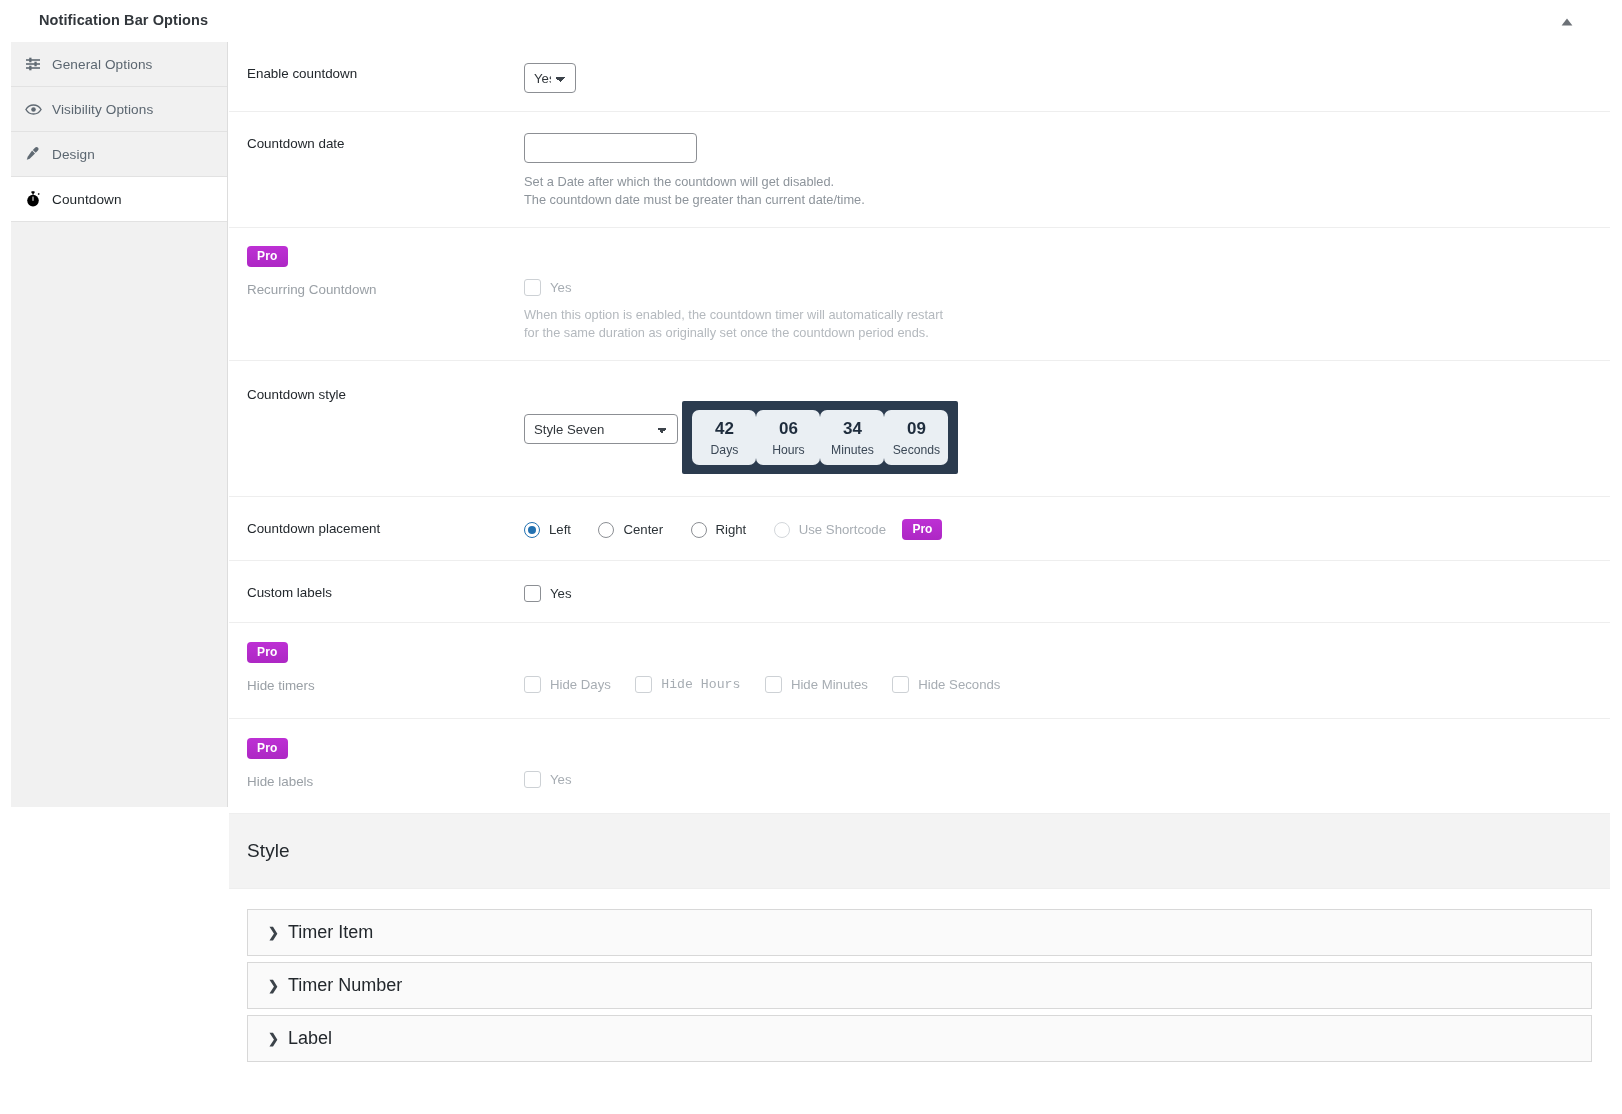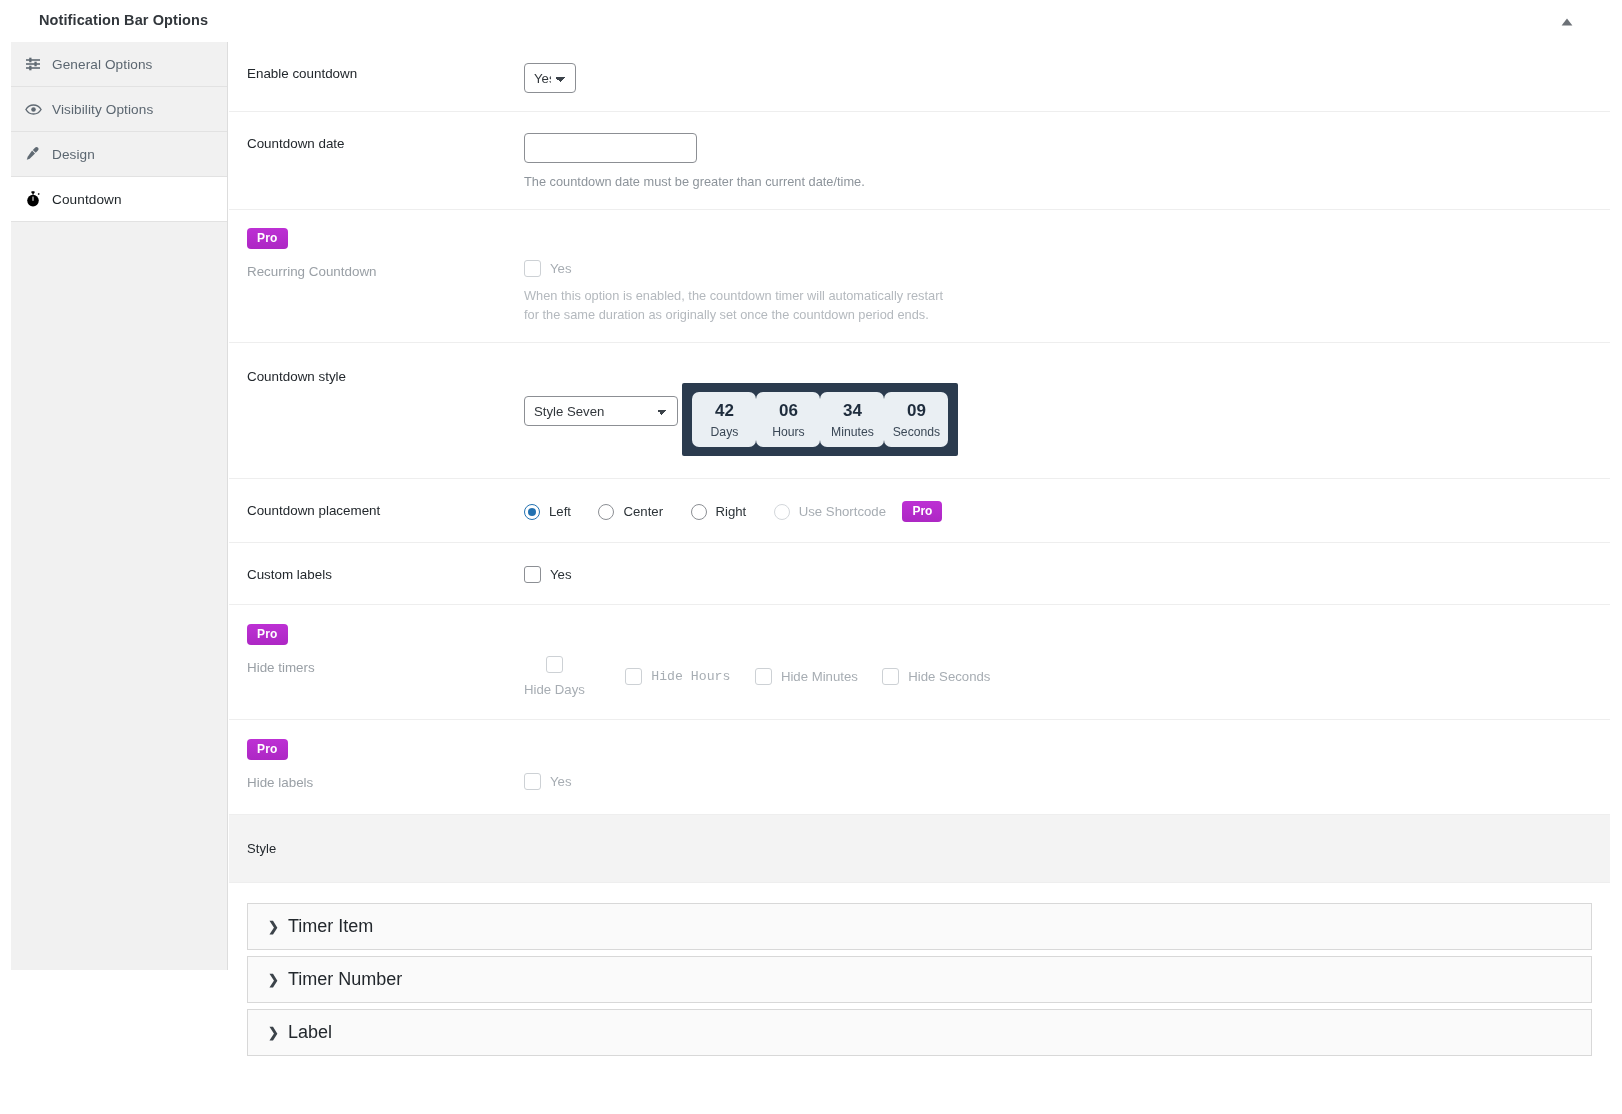--- a/index.html
+++ b/index.html
@@ -41,21 +41,21 @@
     cursor: pointer;
     display: flex; align-items: center; justify-content: center;
   }
   .collapse-toggle svg { display: block; }
 
   
   .sidebar {
     position: absolute;
     left: 11px; top: 42px;
     width: 217px;
-    height: 928px;
+    height: 765px;
     background: #f1f1f1;
     border-right: 1px solid #dddddd;
   }
   .sidebar-menu { width: 100%; }
   .side-item {
     position: relative;
     display: flex;
     align-items: center;
     height: 45px;
     padding-left: 9px;
@@ -262,21 +262,21 @@
 
   
   .section-head {
     width: 1381px;
     background: #f3f3f3;
     border-bottom: 1px solid #eeeeee;
     padding: 26px 0 26px 18px;
   }
   .section-head h2 {
     margin: 0;
-    font-size: 13px;
+    font-size: 19px;
     font-weight: normal;
     color: #23282d;
     letter-spacing: .1px;
   }
 
   
   .accordion-wrap { padding: 20px 30px 0 18px; }
   .acc {
     border: 1px solid #d8d8d8;
     background: #fafafa;
@@ -379,20 +379,21 @@
         </div>
       </div>
     </div>
 
     <div class="row">
       <div class="row-inner">
         <div class="row-label">Countdown date</div>
         <div class="row-field">
           <input class="text-ctl" type="text" value="" style="">
           <div class="helper">
+            <div>Set a Date after which the countdown will get disabled.</div>
             <div>The countdown date must be greater than current date/time.</div>
           </div>
         </div>
       </div>
     </div>
 
     <div class="row pro">
       <div class="row-inner">
         <div class="row-label dim">
           <div class="pro-label-stack">
@@ -482,21 +483,21 @@
 
     <div class="row pro">
       <div class="row-inner" style="padding-top:17px;padding-bottom:22px;">
         <div class="row-label dim">
           <div class="pro-label-stack">
             <div><span class="pro-badge">Pro</span></div>
             <div>Hide timers</div>
           </div>
         </div>
         <div class="row-field" style="padding-top:34px;">
-          <label class="opt dim" style="margin-right:36px;flex-direction:column;">
+          <label class="opt dim" style="margin-right:20px;">
             <span class="cbx"></span>
             <span>Hide Days</span>
           </label>
           <label class="opt dim" style="margin-right:20px;font-family:Liberation Mono, monospace;">
             <span class="cbx"></span>
             <span>Hide Hours</span>
           </label>
           <label class="opt dim" style="margin-right:20px;">
             <span class="cbx"></span>
             <span>Hide Minutes</span>

